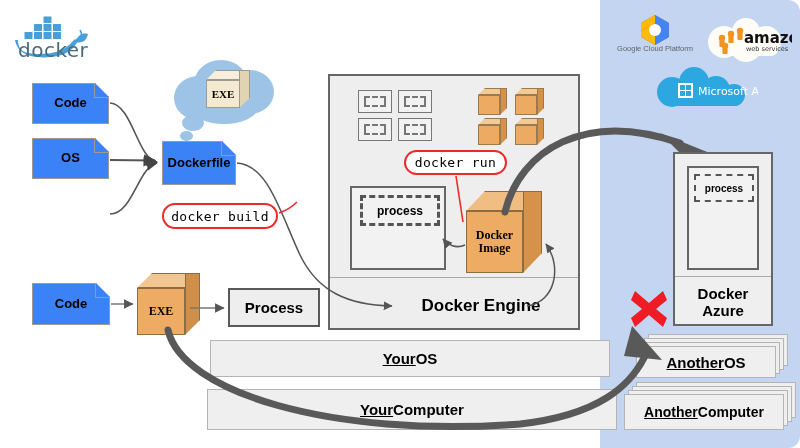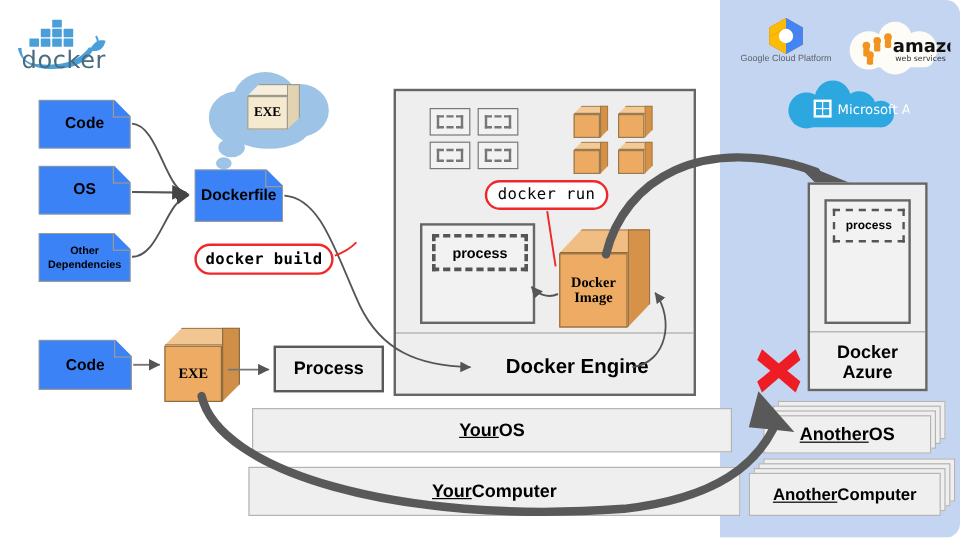--- a/index.html
+++ b/index.html
@@ -121,25 +121,20 @@
   <div class="abs filebox fold" style="left:32px;top:83px;width:77px;height:41px;font-size:13px;">
     <span>Code</span>
     <span class="fold-line"></span>
   </div>
 
   <div class="abs filebox fold" style="left:32px;top:138px;width:77px;height:41px;font-size:13px;">
     <span>OS</span>
     <span class="fold-line"></span>
   </div>
 
-  <div class="abs filebox fold" style="left:32px;top:194px;width:77px;height:41px;font-size:9px;">
-    <span style="white-space:pre-line;">Other
-Dependencies</span>
-    <span class="fold-line"></span>
-  </div>
 
   <div class="abs" style="left:168px;top:58px;width:110px;height:90px;">
     <div class="cloudpart" style="left:6px;top:18px;width:48px;height:44px;"></div>
     <div class="cloudpart" style="left:26px;top:2px;width:54px;height:48px;"></div>
     <div class="cloudpart" style="left:58px;top:12px;width:48px;height:44px;"></div>
     <div class="cloudpart" style="left:22px;top:32px;width:68px;height:34px;"></div>
     <div class="cloudpart" style="left:14px;top:57px;width:22px;height:16px;"></div>
     <div class="cloudpart" style="left:12px;top:73px;width:13px;height:10px;"></div>
   </div>
 
@@ -151,21 +146,21 @@
     <div class="front" style="width:34px;height:28px;background:#f5e9cf;border:1px solid #9b9b8f;font-size:11px;color:#000;">
       <span>EXE</span>
     </div>
   </div>
 
   <div class="abs filebox fold" style="left:162px;top:141px;width:74px;height:44px;font-size:13px;">
     <span>Dockerfile</span>
     <span class="fold-line"></span>
   </div>
 
-  <div class="abs cmdpill" style="left:162px;top:203px;width:116px;height:26px;font-weight:bold;">
+  <div class="abs cmdpill" style="left:162px;top:203px;width:116px;height:26px;">
     <span>docker build</span>
   </div>
 
   <div class="abs greybox" style="left:328px;top:74px;width:252px;height:256px;display:block;background:#eeeeee;border:2px solid #666;">
 
     <div class="abs dash-empty" style="left:28px;top:14px;width:34px;height:23px;">
       <div class="dash-inner"></div>
       </div>
     <div class="abs dash-empty" style="left:68px;top:14px;width:34px;height:23px;">
       <div class="dash-inner"></div>

